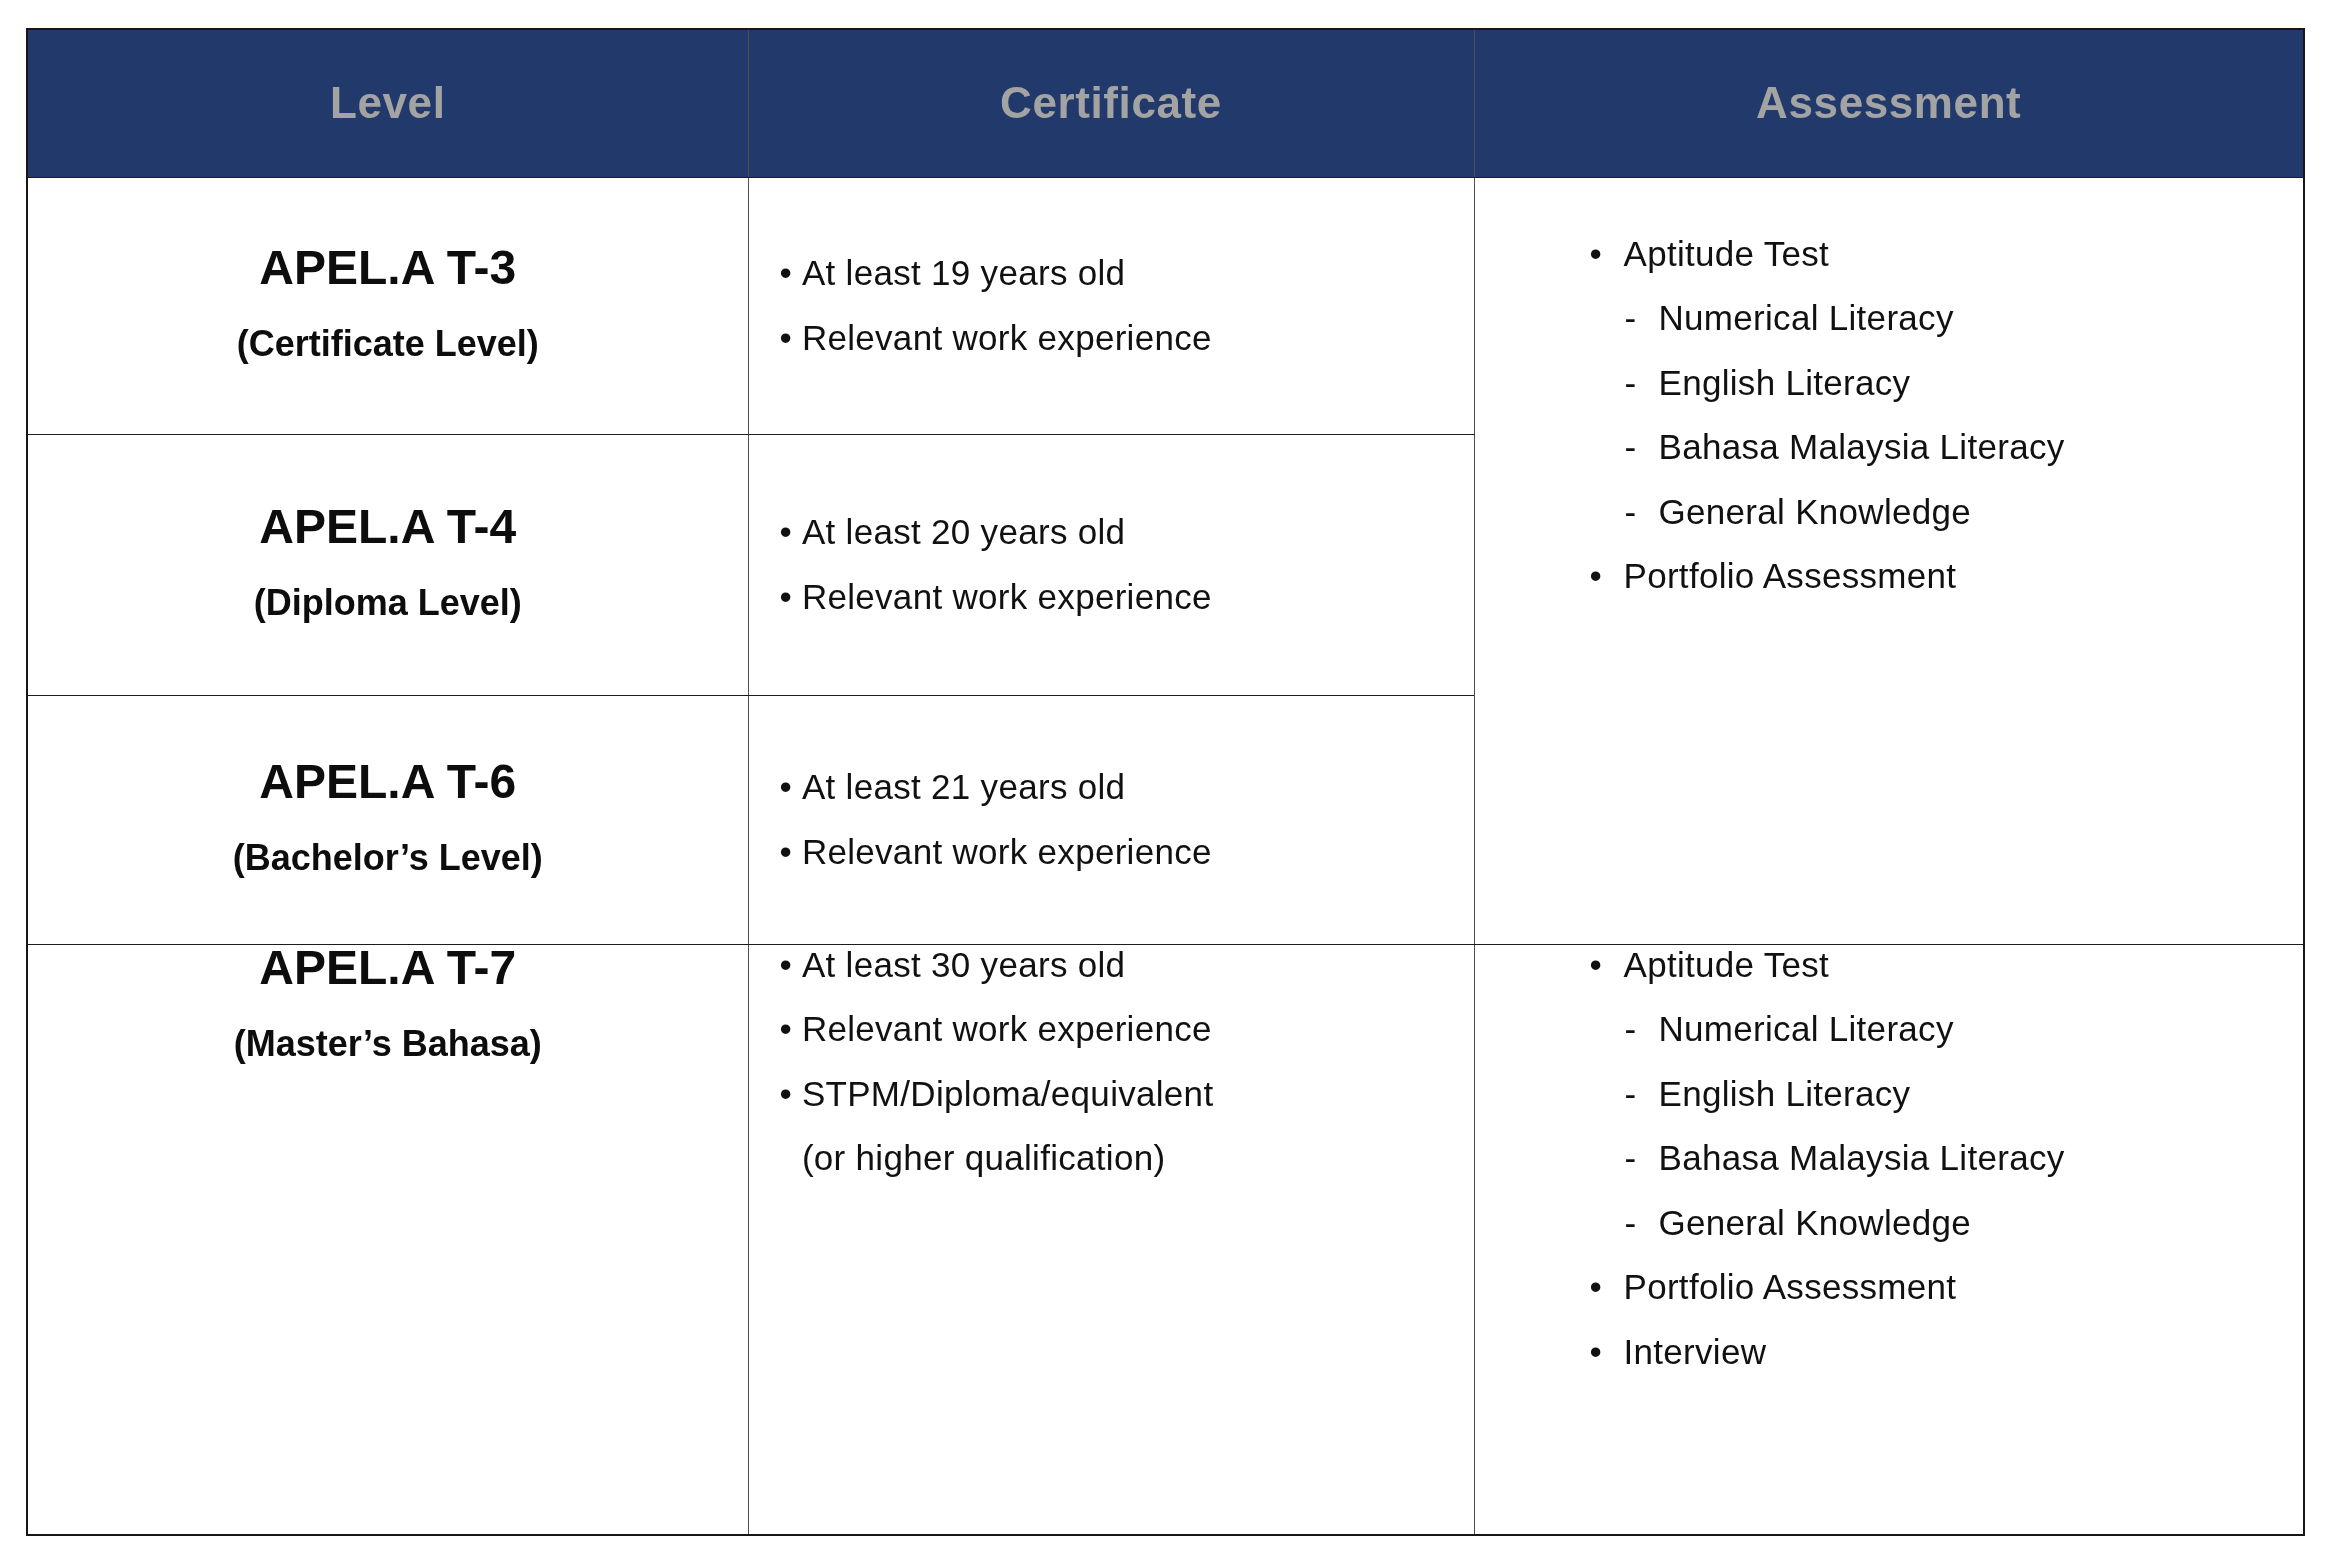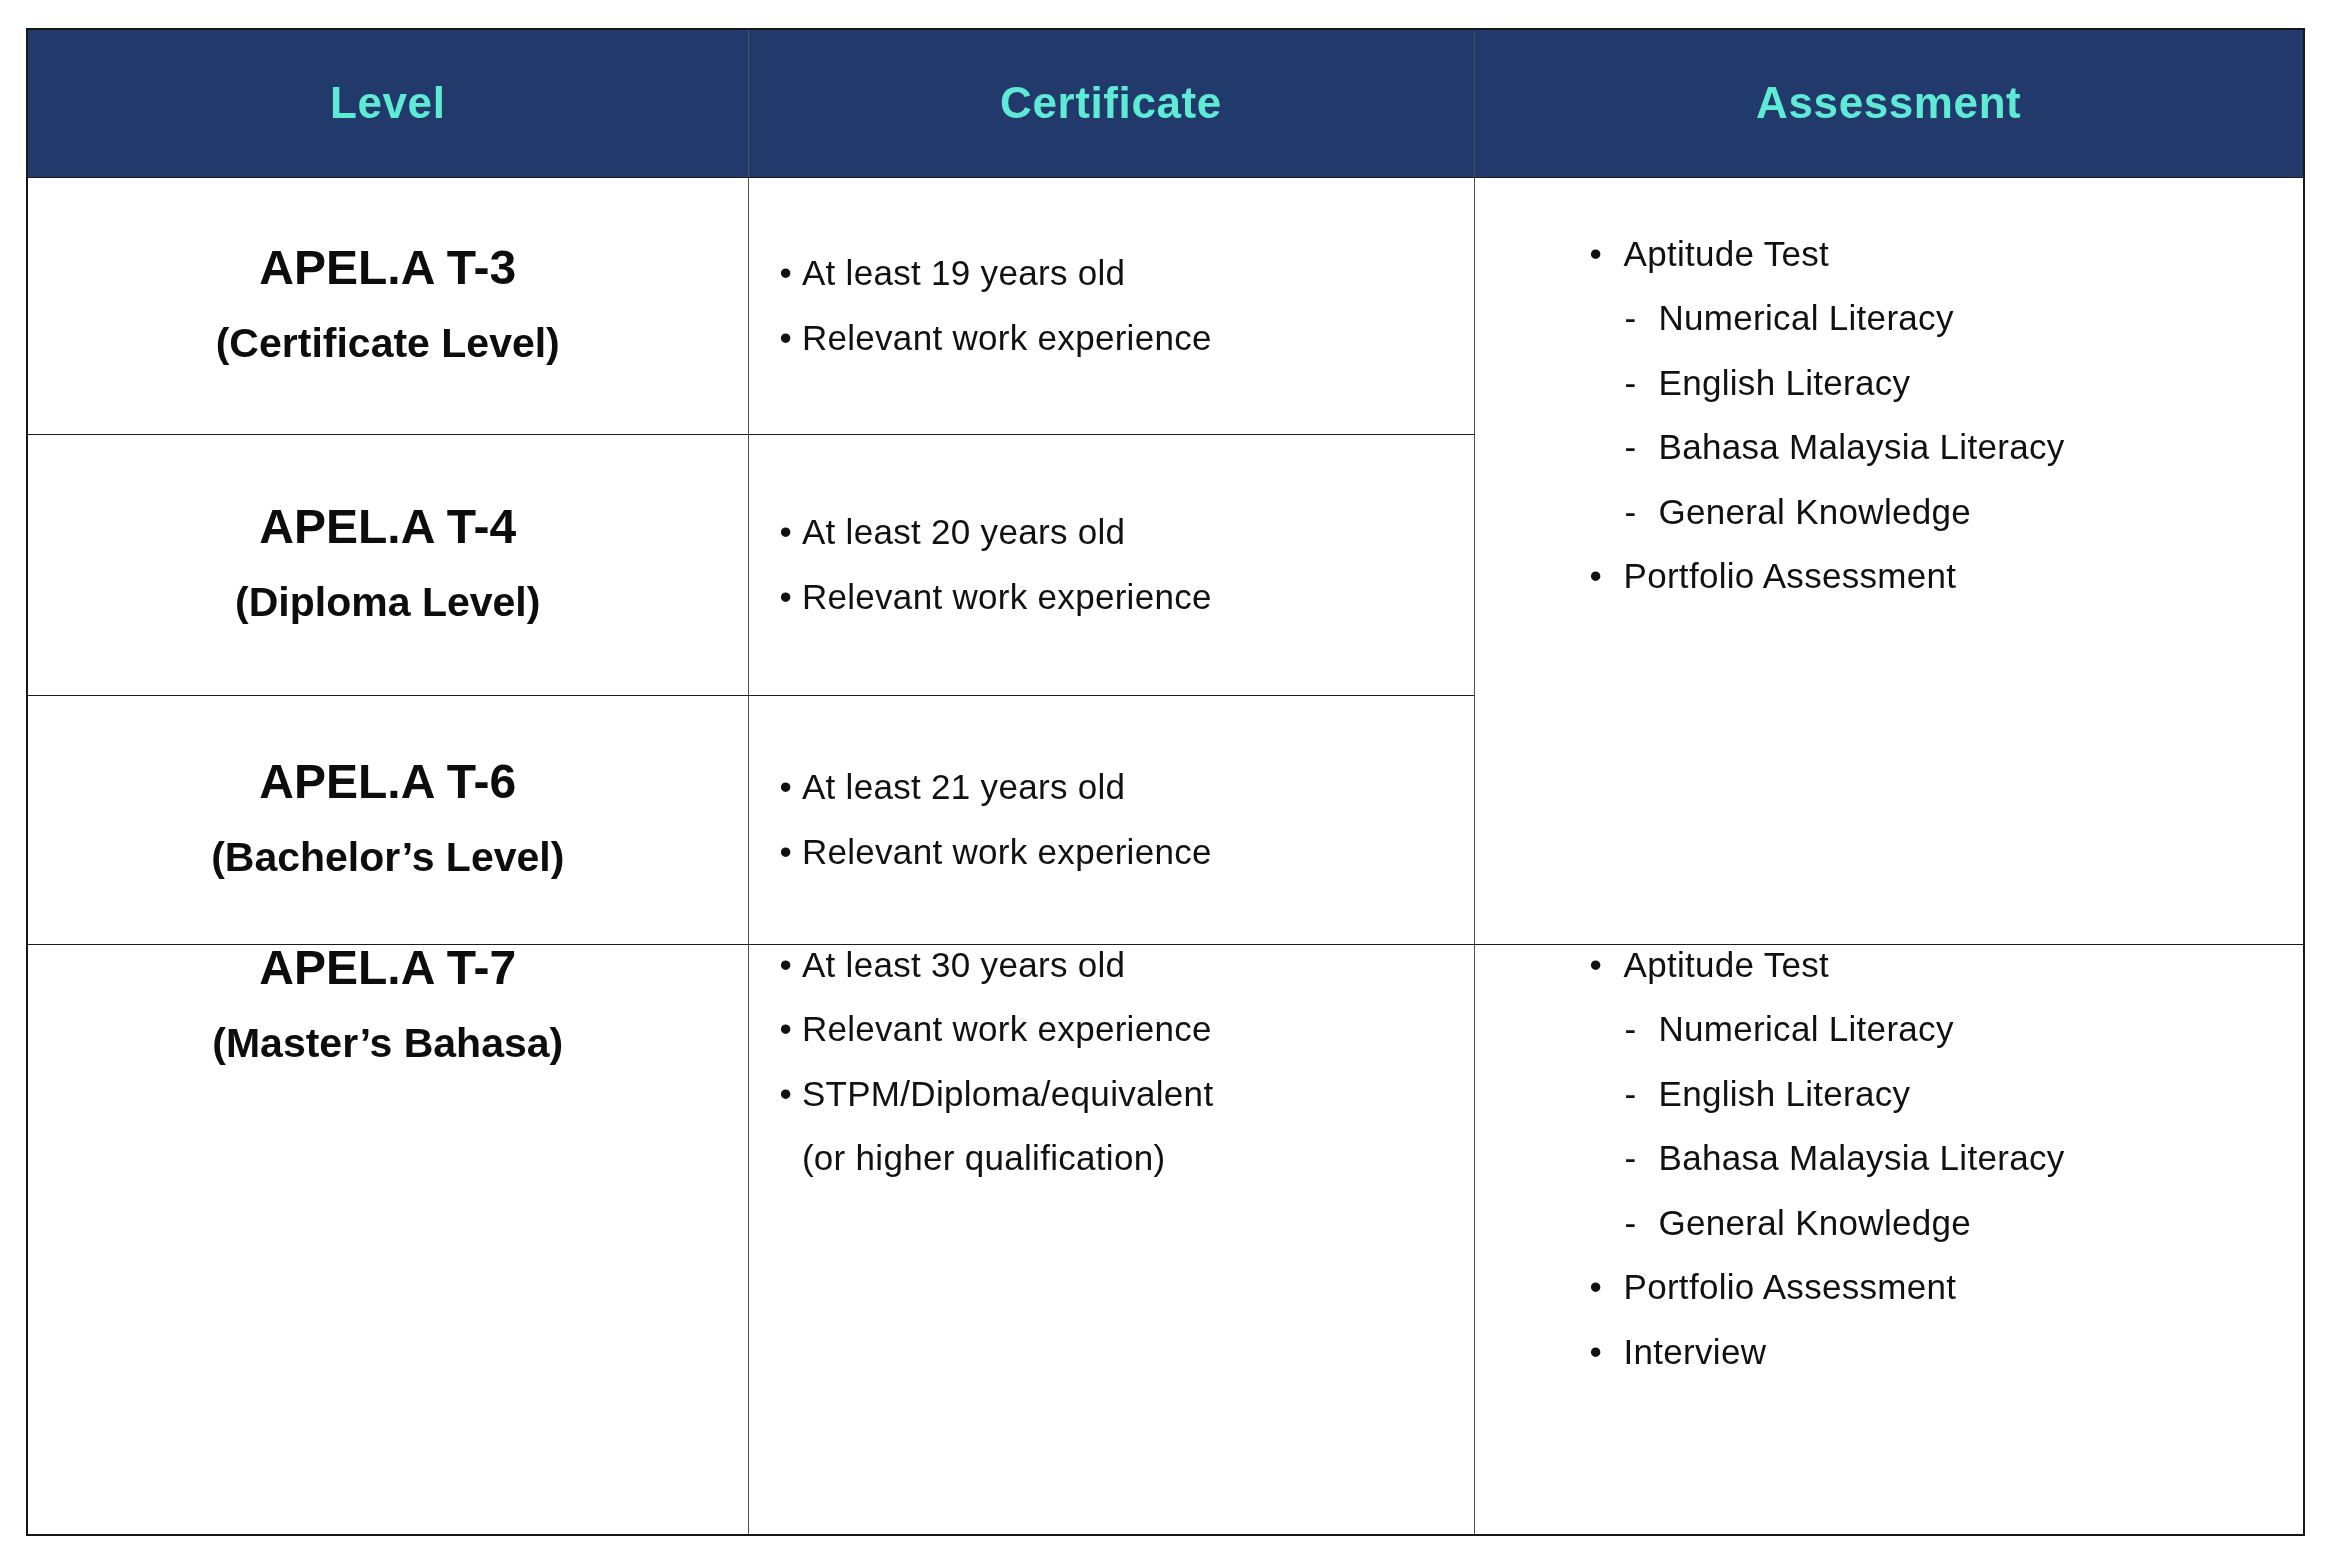--- a/index.html
+++ b/index.html
@@ -39,37 +39,37 @@
   th, td {
     border: 1.7px solid #4f4f4f;
     border-top-color: #1c1c1c;
     border-bottom-color: #1c1c1c;
     padding: 0;
     vertical-align: middle;
     box-sizing: border-box;
   }
   th.header-cell {
     background: #213a6b;
-    color: #5eead4;
+    color: #a3a3a3;
     font-size: 44px;
     font-weight: bold;
     letter-spacing: 0.6px;
     text-align: center;
   }
   td.level-cell {
     text-align: center;
     color: #0d0d0d;
   }
   .level-name {
     font-size: 48px;
     font-weight: 800;
     line-height: 45px;
   }
   .level-sub {
-    font-size: 41px;
+    font-size: 36px;
     font-weight: 800;
     line-height: 45px;
     margin-top: 31px;
   }
   td.elig-cell {
     padding-left: 31px;
     padding-right: 11.2px;
   }
   td.assess-cell {
     padding-left: 115px;

